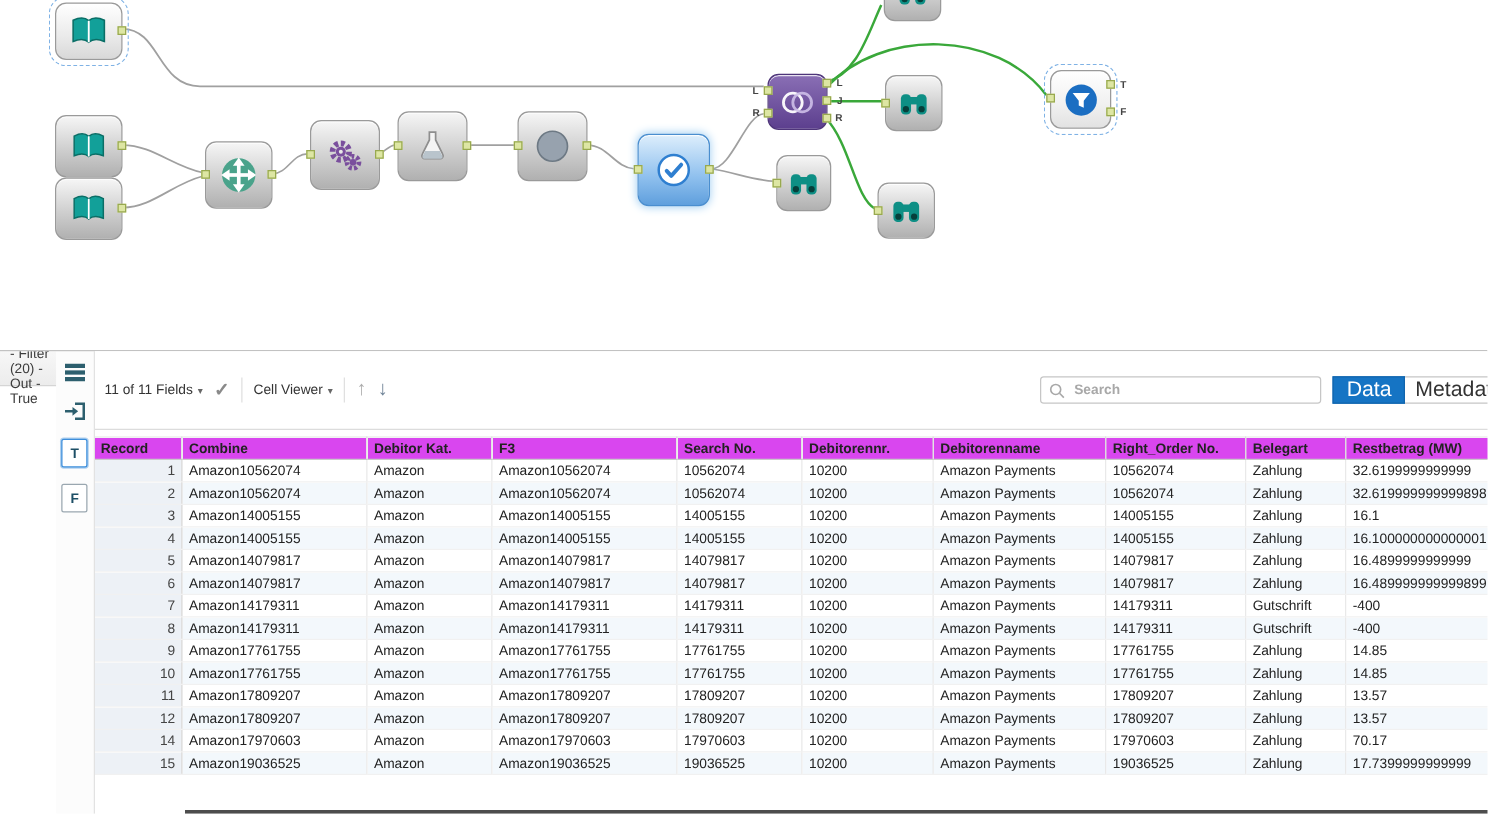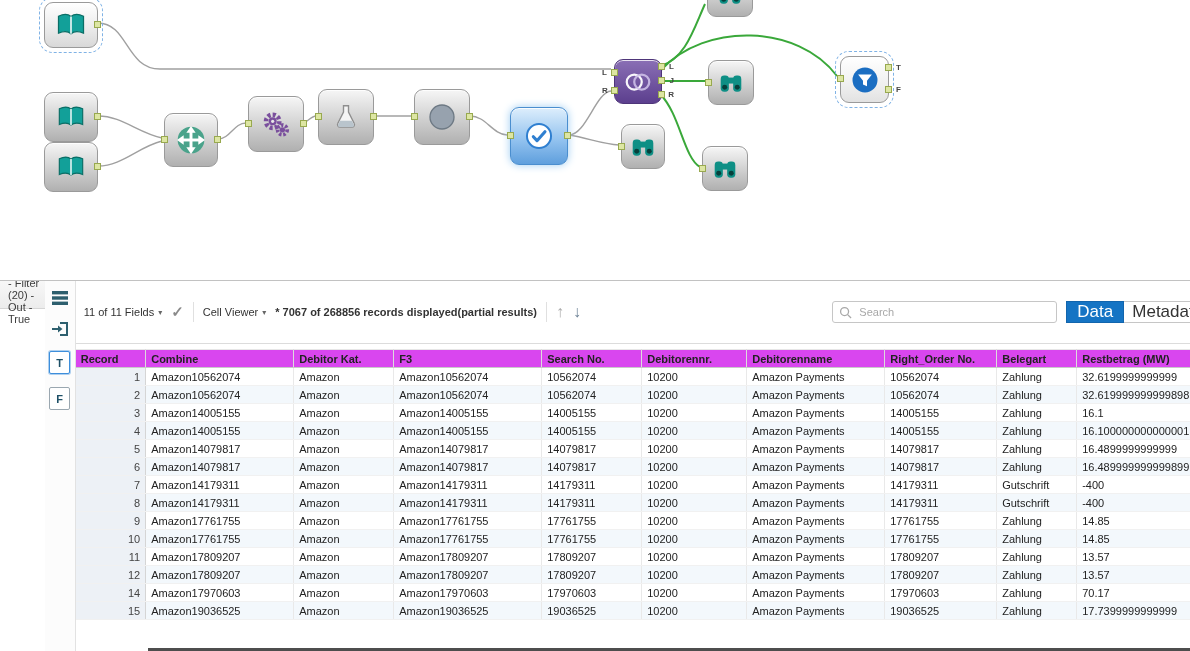--- a/index.html
+++ b/index.html
@@ -46,21 +46,21 @@
            padding:13px 8px;gap:9px;font-size:11px;color:#333;background:#fff;}
   .dropdown{display:flex;align-items:center;gap:4px;cursor:pointer;white-space:nowrap;}
   .caret{font-size:8px;color:#666;}
   .checkmark{font-size:15px;color:#8a8a8a;font-weight:bold;cursor:pointer;}
   .vsep{width:1px;height:20px;background:#e0e0e0;}
   .status{font-weight:bold;white-space:nowrap;}
   .arrow-up{color:#adadad;font-size:16px;cursor:pointer;}
   .arrow-down{color:#6e8296;font-size:16px;font-weight:bold;cursor:pointer;}
   .search-box{margin-left:auto;width:225px;height:22px;border:1px solid #c6c6c6;border-radius:3px;
               display:flex;align-items:center;padding:0 6px;gap:5px;background:#fff;box-sizing:border-box;}
-  .search-box input{border:none;outline:none;flex:1;min-width:0;font-size:11px;font-family:inherit;color:#333;}
+  .search-box input{border:none;outline:none;flex:1;min-width:0;font-size:11px;font-family:inherit;color:#333;font-weight:bold;}
   .search-box input::placeholder{color:#a8a8a8;}
   .seg{display:flex;}
   .btn{font-family:inherit;font-size:17px;cursor:pointer;height:22px;}
   .btn-data{background:#1574c4;color:#fff;border:1px solid #1265ad;padding:0 10px;}
   .btn-meta{background:#fff;color:#333;border:1px solid #c6c6c6;border-left:none;padding:0 8px;}
   .edge-caret{font-size:10px;color:#8a8a8a;margin-left:2px;cursor:pointer;}
 
   
   .grid-wrap{flex:1;overflow:hidden;margin-top:5px;}
   table.grid{border-collapse:collapse;table-layout:fixed;width:1160px;font-size:11px;color:#222;}
@@ -282,21 +282,20 @@
         <div class="dropdown">
           <span>11 of 11 Fields</span>
           <span class="caret">▾</span>
         </div>
         <span class="checkmark">✓</span>
         <div class="vsep"></div>
         <div class="dropdown">
           <span>Cell Viewer</span>
           <span class="caret">▾</span>
         </div>
-        <span class="status">* 7067 of 268856 records displayed(partial results)</span>
         <div class="vsep"></div>
         <span class="arrow-up">↑</span>
         <span class="arrow-down">↓</span>
         <div class="search-box">
           <svg width="13" height="13" viewBox="0 0 14 14">
             <circle cx="6" cy="6" r="4.3" fill="none" stroke="#a8a8a8" stroke-width="1.4"></circle>
             <line x1="9.3" y1="9.3" x2="13" y2="13" stroke="#a8a8a8" stroke-width="1.4"></line>
           </svg>
           <input placeholder="Search" style="">
         </div>

